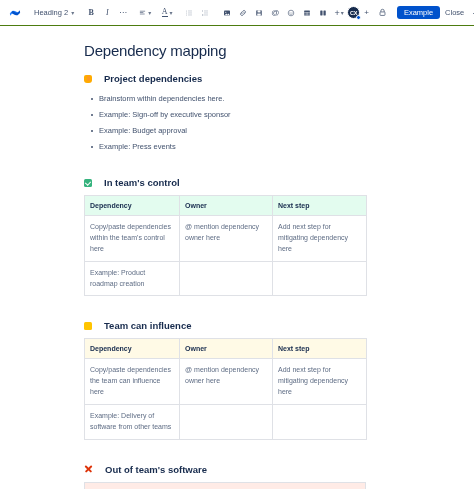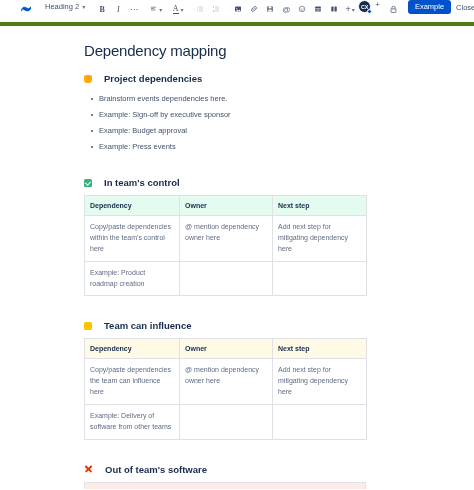--- a/index.html
+++ b/index.html
@@ -7,24 +7,24 @@
     width: 474px; height: 490px;
     background: #ffffff;
     font-family: "Liberation Sans", sans-serif;
     overflow: hidden;
   }
 
   
   .toolbar {
     height: 26px;
     display: flex;
-    align-items: flex-start;
-    padding: 0 18px;
+    align-items: center;
+    padding: 0 7px;
     background: #ffffff;
-    border-bottom: 4px solid #4d7c0f;
+    border-bottom: 1px solid #4d7c0f;
     gap: 0px;
   }
   .tb-group { display: flex; align-items: center; }
   .tb-btn {
     height: 18px; min-width: 16px;
     display: flex; align-items: center; justify-content: center;
     color: #42526e;
     border-radius: 2px;
     padding: 0 2px;
     font-size: 8px;
@@ -336,21 +336,21 @@
 <div class="doc">
   <div class="page">
 
     <div class="doc-title">Dependency mapping</div>
 
     <div class="section-head">
       <span class="emo-pin"></span>
       <span>Project dependencies</span>
     </div>
     <ul class="bullets">
-      <li>Brainstorm events dependencies here.</li>
+      <li>Brainstorm within dependencies here.</li>
       <li>Example: Sign-off by executive sponsor</li>
       <li>Example: Budget approval</li>
       <li>Example: Press events</li>
     </ul>
 
     <div class="section-head">
       <span class="emo-check"></span>
       <span>In team's control</span>
     </div>
     <table class="dep">

